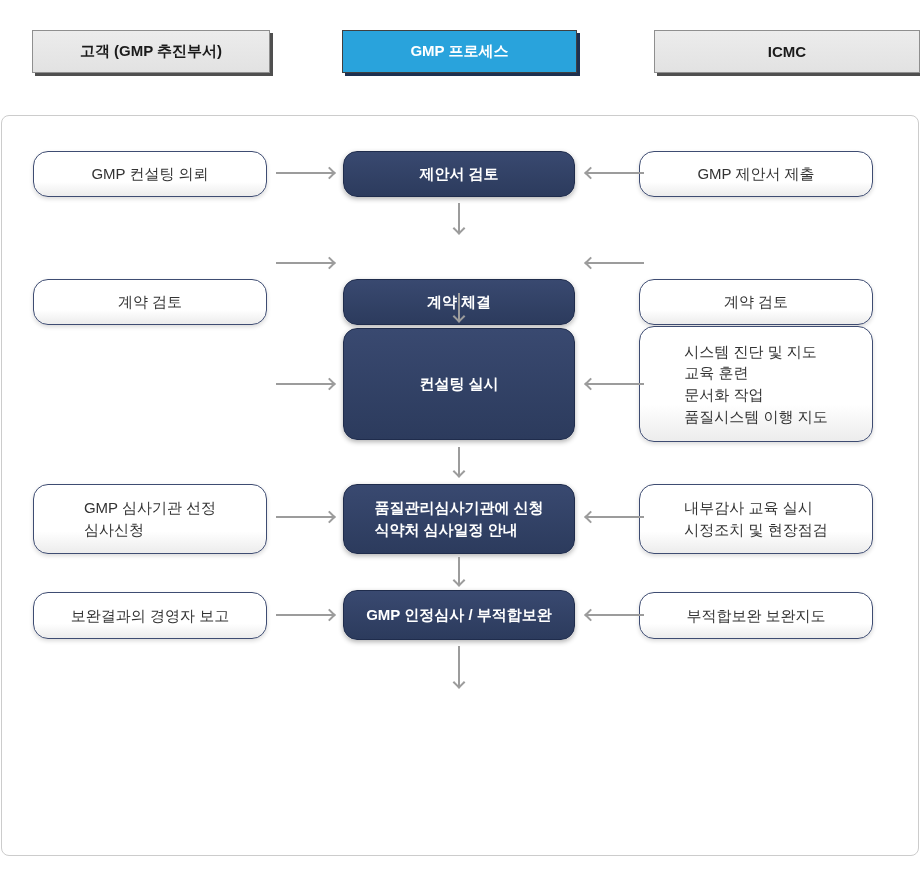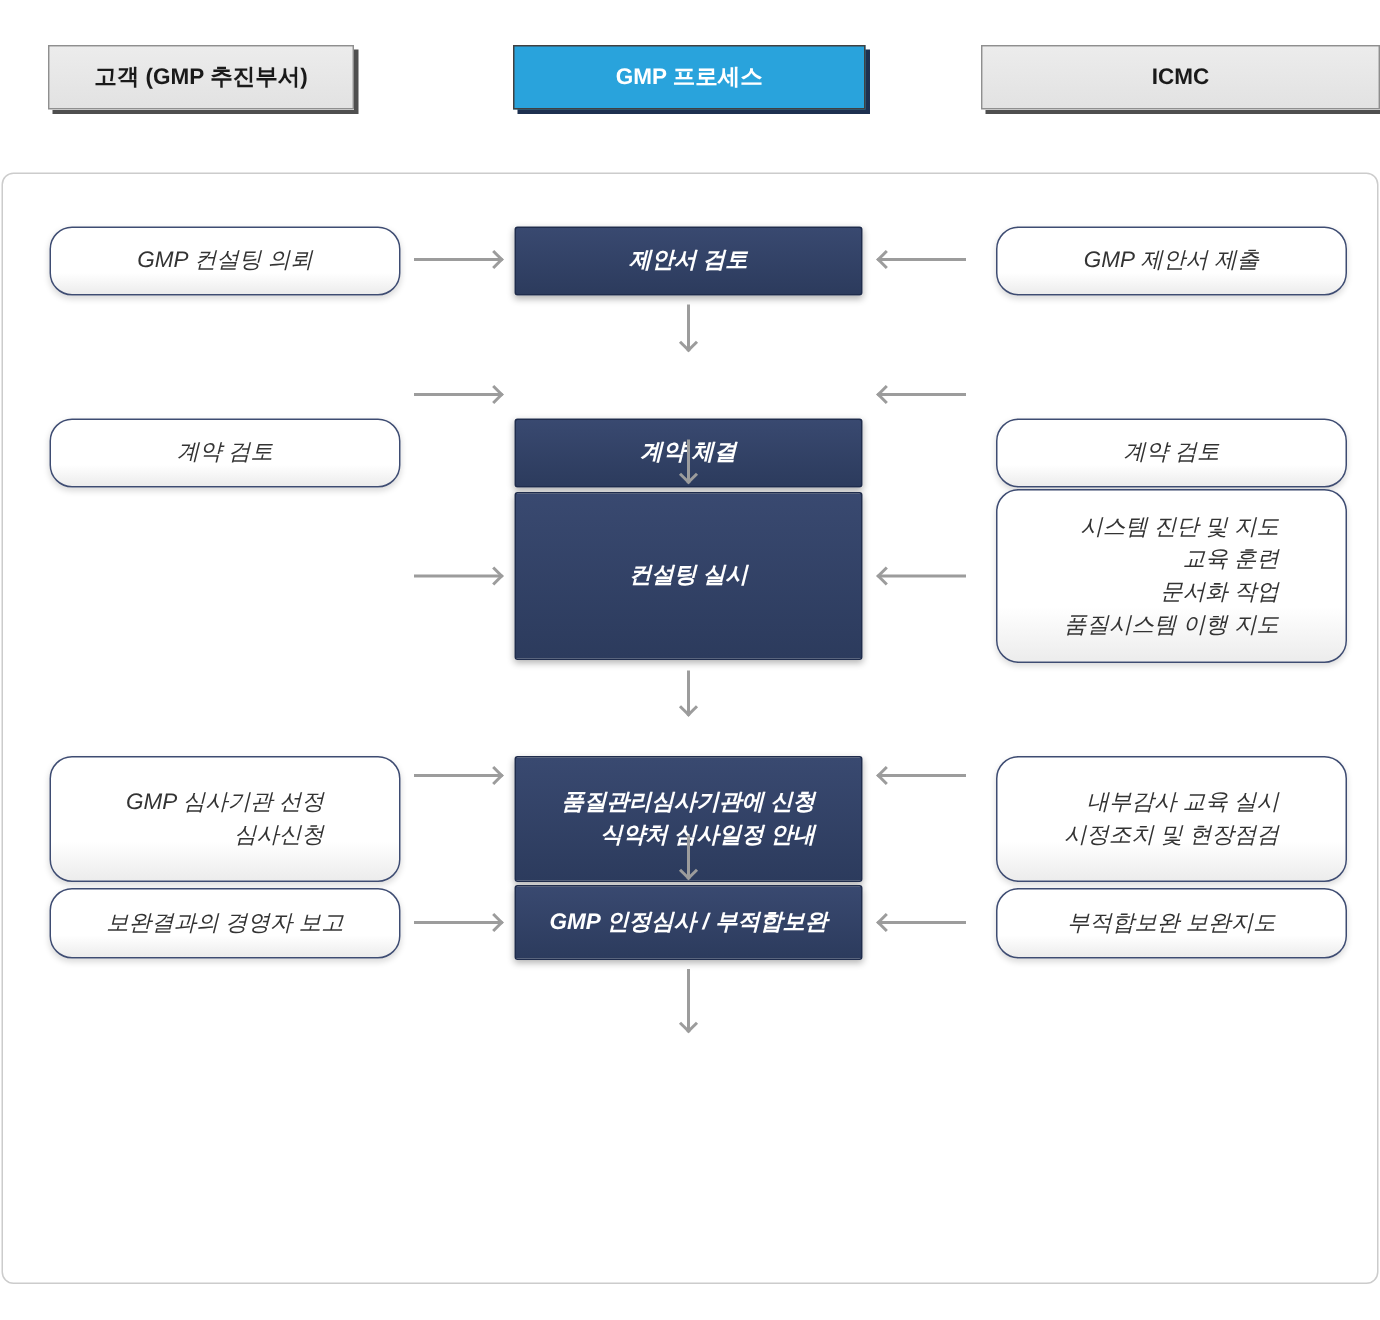--- a/index.html
+++ b/index.html
@@ -28,72 +28,71 @@
     border: 1px solid #8f8f8f;
     box-shadow: 3px 3px 0 0 #4f4f4f;
     color: #1a1a1a;
   }
   .hbox.blue {
     background: #29a3dc;
     border: 1px solid #404040;
     box-shadow: 3px 3px 0 0 #1d3050;
     color: #ffffff;
   }
-  .hdr-customer { left: 32px;  width: 204px; }
+  .hdr-customer { left: 32px;  width: 238px; }
   .hdr-process  { left: 342px; width: 235px; }
   .hdr-icmc     { left: 654px; width: 266px; }
 
   
   .flow-container {
     position: absolute;
     left: 1px; top: 115px;
     width: 916px; height: 739px;
     border: 1px solid #cccccc;
     border-radius: 8px;
     background: #ffffff;
   }
 
   
   .fbox {
     position: absolute;
     box-sizing: border-box;
     display: flex;
     align-items: center;
     justify-content: center;
-    text-align: right;
+    text-align: left;
     font-size: 15px;
     line-height: 1.45;
-    font-style: italic;
   }
   .wbox {
     background: linear-gradient(180deg, #ffffff 0%, #ffffff 68%, #ececec 100%);
     border: 1px solid #3e4c72;
     border-radius: 15px;
     box-shadow: 0 2px 4px rgba(0,0,0,0.15);
     color: #333333;
   }
   .nbox {
     background: linear-gradient(180deg, #394970 0%, #2c3b5d 100%);
     border: 1px solid #1f2c4c;
-    border-radius: 2px;
+    border-radius: 14px;
     box-shadow: 0 2px 5px rgba(0,0,0,0.3);
     color: #ffffff;
     font-weight: bold;
   }
   .lbl { white-space: pre-line; padding: 0 6px; }
 
   .col-l { left: 33px;  width: 234px; }
   .col-c { left: 343px; width: 232px; }
-  .col-r { left: 664px; width: 234px; }
+  .col-r { left: 639px; width: 234px; }
 
   .b-r1  { top: 151px; height: 46px; }
   .b-r2  { top: 241px; height: 46px; margin-top: 38px; }
   .b-r3w { top: 326px; height: 116px; }
   .b-r3c { top: 328px; height: 112px; }
-  .b-r4  { top: 484px; height: 84px; margin-top: 20px; }
+  .b-r4  { top: 484px; height: 70px; }
   .b-r5w { top: 592px; height: 47px; }
   .b-r5c { top: 590px; height: 50px; }
 
   
   .h-arrow { position: absolute; height: 2px; background: #9c9c9c; }
   .h-arrow.to-right::after {
     content: ""; position: absolute; right: 0px; top: 50%;
     width: 7px; height: 7px;
     border-top: 2px solid #9c9c9c; border-right: 2px solid #9c9c9c;
     transform: translateY(-50%) rotate(45deg);

